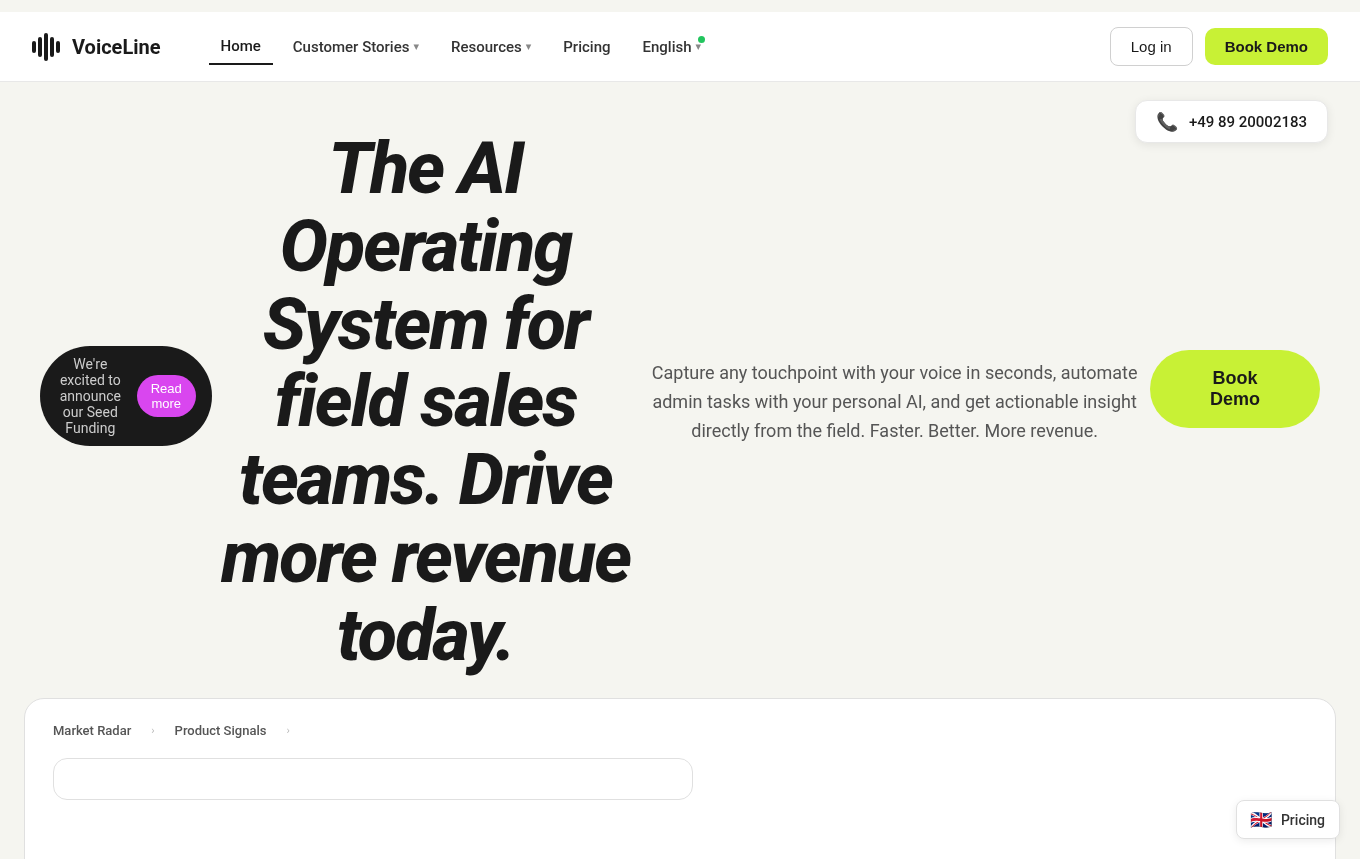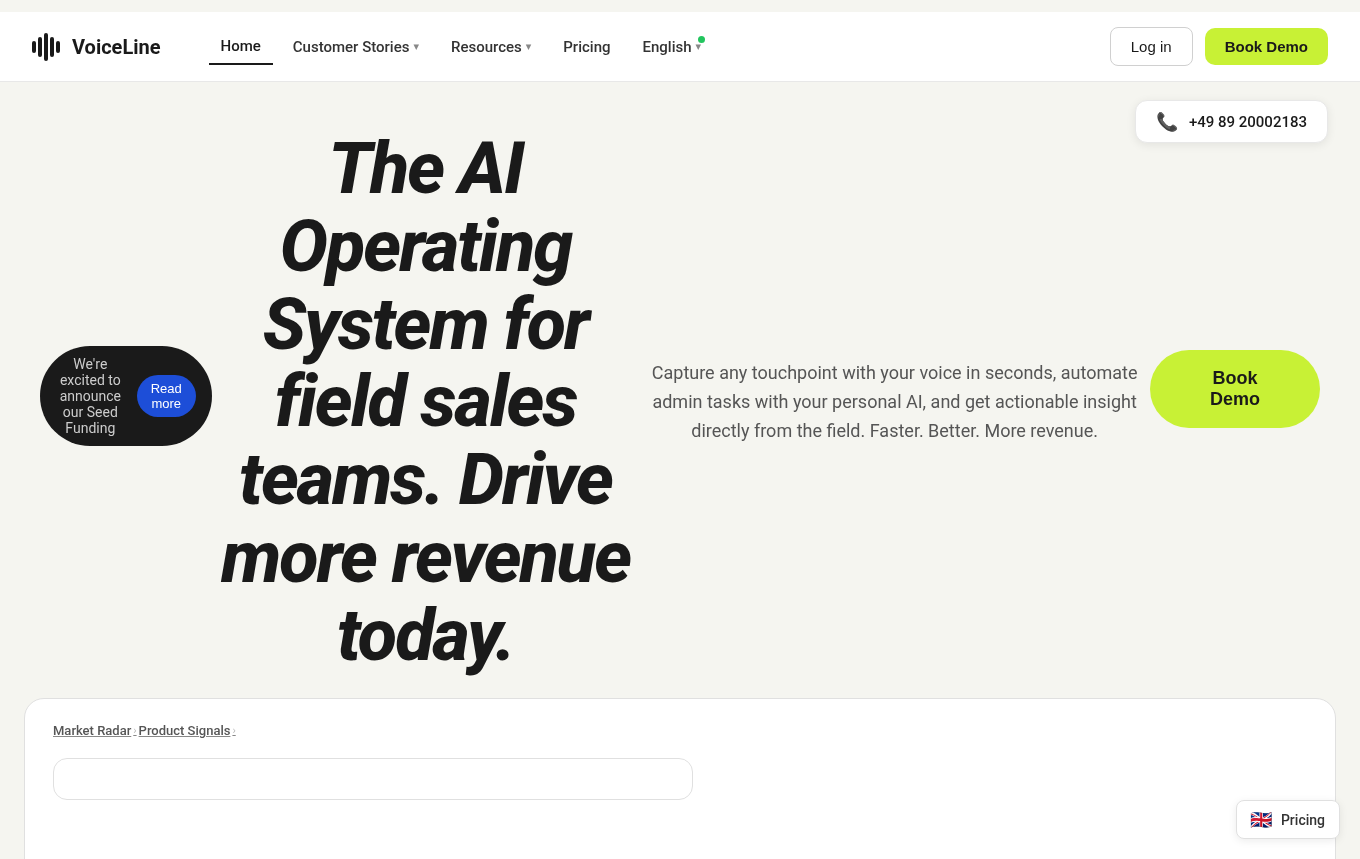--- a/index.html
+++ b/index.html
@@ -102,21 +102,21 @@
       background: #1a1a1a;
       color: #fff;
       border-radius: 100px;
       padding: 10px 16px;
       font-size: 14px;
       gap: 12px;
       margin-bottom: 36px;
     }
     .announcement-text { color: #ccc; }
     .read-more-btn {
-      background: #1d4ed8;
+      background: #d946ef;
       color: #fff;
       border: none;
       border-radius: 100px;
       padding: 6px 14px;
       font-size: 13px;
       cursor: pointer;
       font-weight: 500;
     }
     .hero-title {
       font-size: 72px;
@@ -161,25 +161,24 @@
       border-radius: 20px 20px 0 0;
       border: 1px solid #e0e0e0;
       padding: 24px 28px;
       min-height: 220px;
       position: relative;
       overflow: hidden;
     }
     .breadcrumb {
       display: flex;
       align-items: center;
-      gap: 2px;
+      gap: 20px;
       font-size: 13px;
       color: #888;
       margin-bottom: 20px;
-      text-decoration: underline;
     }
     .breadcrumb-sep { color: #bbb; font-size: 11px; }
     .breadcrumb-item { color: #555; font-weight: 500; }
     .signal-card {
       background: #fff;
       border: 1px solid #e0e0e0;
       border-radius: 14px;
       padding: 20px 22px;
       max-width: 640px;
     }

